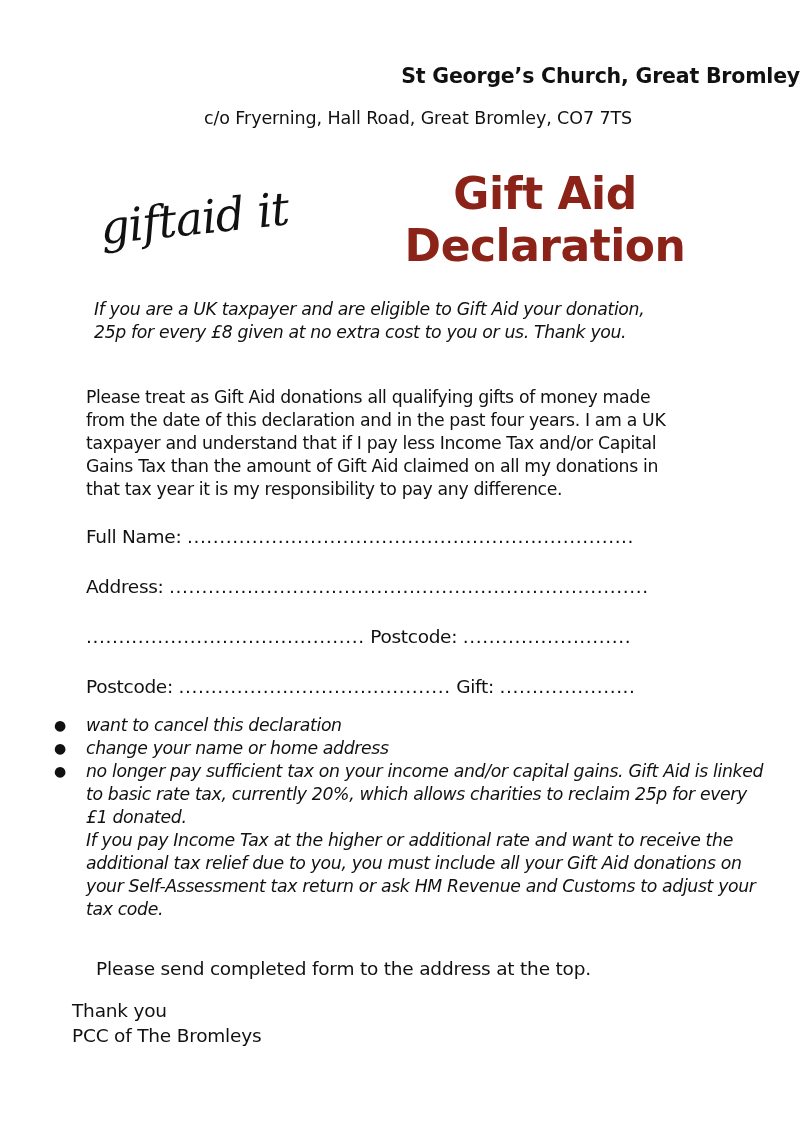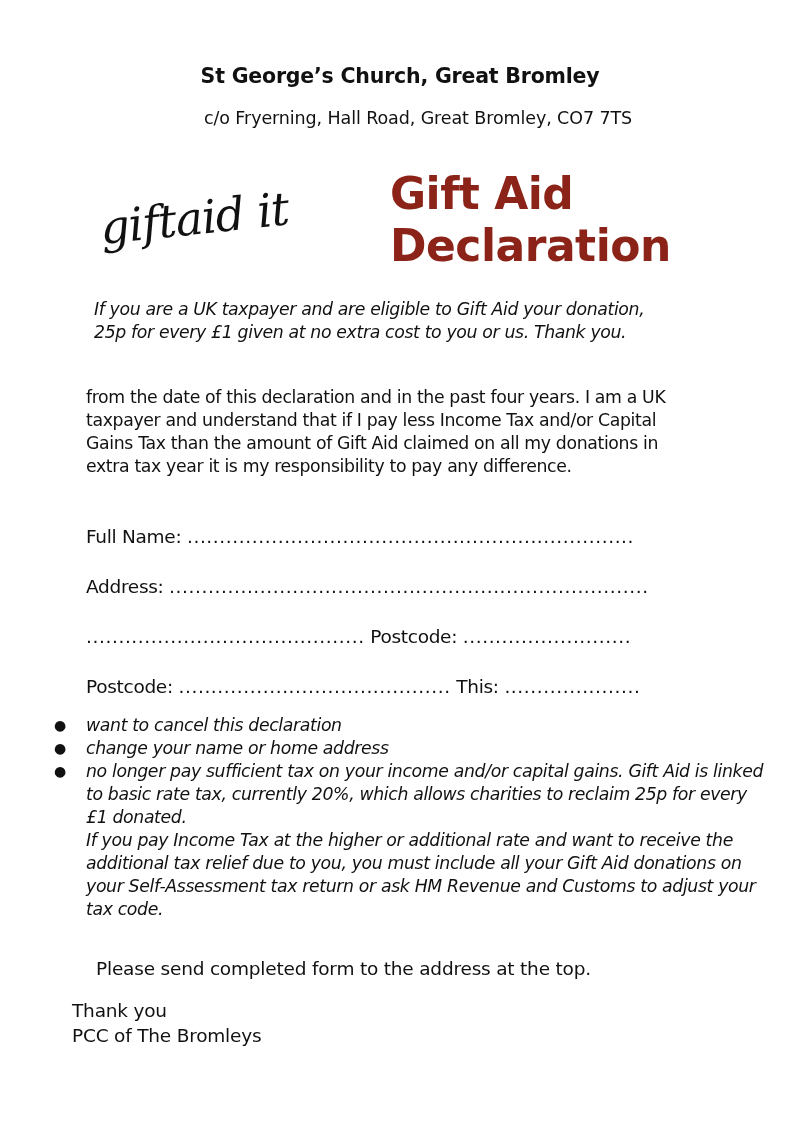--- a/index.html
+++ b/index.html
@@ -1,22 +1,22 @@
 <!DOCTYPE html>
 <html><head>
 <meta charset="utf-8">
 <style>
   html, body { margin: 0; padding: 0; background: #ffffff; }
   body { width: 800px; height: 1134px; position: relative; overflow: hidden;
          font-family: "DejaVu Sans", "Liberation Sans", sans-serif; color: #111; }
   .abs { position: absolute; }
-  .church { left: 0; width: 800px; top: 64px; text-align: center; font-size: 20.5px; font-weight: bold; letter-spacing: -0.2px; }
+  .church { left: 0; width: 800px; top: 64px; text-align: right; font-size: 20.5px; font-weight: bold; letter-spacing: -0.2px; }
   .address { left: 0; width: 836px; top: 108px; text-align: center; font-size: 17.5px; letter-spacing: -0.1px; }
   .logo { left: 96px; top: 170px; width: 250px; height: 100px; }
-  .title { left: 390px; width: 310px; top: 168px; text-align: left; color: #8b2318;
+  .title { left: 390px; width: 310px; top: 168px; text-align: center; color: #8b2318;
            font-weight: bold; font-size: 44px; line-height: 52px; letter-spacing: -0.5px; }
   .intro { left: 86px; width: 680px; top: 298px; font-size: 17.3px; line-height: 23px; font-style: italic; letter-spacing: -0.35px; margin-left: 8px; }
   .decl { left: 86px; width: 680px; top: 386px; font-size: 17.3px; line-height: 23px; letter-spacing: -0.35px; }
   .field { left: 86px; width: 660px; font-size: 18.5px; letter-spacing: -0.3px; white-space: nowrap; overflow: hidden; }
   .dots { letter-spacing: 0.6px; }
   .notes { left: 86px; width: 680px; top: 714px; font-size: 17.3px; line-height: 23px; font-style: italic; letter-spacing: -0.35px; }
   .notes ul { margin: 0; padding: 0; list-style: none; }
   .notes li { position: relative; }
   .notes li .bullet { position: absolute; left: -32px; font-style: normal; font-size: 14px; }
   .send { left: 96px; top: 958px; font-size: 18.5px; letter-spacing: -0.2px; }
@@ -34,28 +34,29 @@
   </svg>
 </div>
 
 <div class="abs title">
   <div>Gift Aid</div>
   <div>Declaration</div>
 </div>
 
 <div class="abs intro">
   <div>If you are a UK taxpayer and are eligible to Gift Aid your donation,</div>
-  <div>25p for every £1 given at no extra cost to you or us. Thank you.</div>
+  <div>25p for every £8 given at no extra cost to you or us. Thank you.</div>
 </div>
 
 <div class="abs decl">
+  <div>Please treat as Gift Aid donations all qualifying gifts of money made</div>
   <div>from the date of this declaration and in the past four years.  I am a UK</div>
   <div>taxpayer and understand that if I pay less Income Tax and/or Capital</div>
   <div>Gains Tax than the amount of Gift Aid claimed on all my donations in</div>
-  <div>extra tax year it is my responsibility to pay any difference.</div>
+  <div>that tax year it is my responsibility to pay any difference.</div>
 </div>
 
 <div class="abs field" style="top:526px">
   <span>Full Name:</span>
   <span class="dots">.....................................................................</span>
 </div>
 
 <div class="abs field" style="top:576px">
   <span>Address:</span>
   <span class="dots">..........................................................................</span>
@@ -63,21 +64,21 @@
 
 <div class="abs field" style="top:626px">
   <span class="dots">...........................................</span>
   <span>Postcode:</span>
   <span class="dots">..........................</span>
 </div>
 
 <div class="abs field" style="top:676px">
   <span>Postcode:</span>
   <span class="dots">..........................................</span>
-  <span>This:</span>
+  <span>Gift:</span>
   <span class="dots">.....................</span>
 </div>
 
 <div class="abs notes">
   <ul>
     <li><span class="bullet">●</span><span>want to cancel this declaration</span></li>
     <li><span class="bullet">●</span><span>change your name or home address</span></li>
     <li><span class="bullet">●</span><span>no longer pay sufficient tax on your income and/or capital gains. Gift Aid is linked to basic rate tax, currently 20%, which allows charities to reclaim 25p for every £1 donated.</span></li>
   </ul>
   <div>If you pay Income Tax at the higher or additional rate and want to receive the additional tax relief due to you, you must include all your Gift Aid donations on your Self-Assessment tax return or ask HM Revenue and Customs to adjust your tax code.</div>

